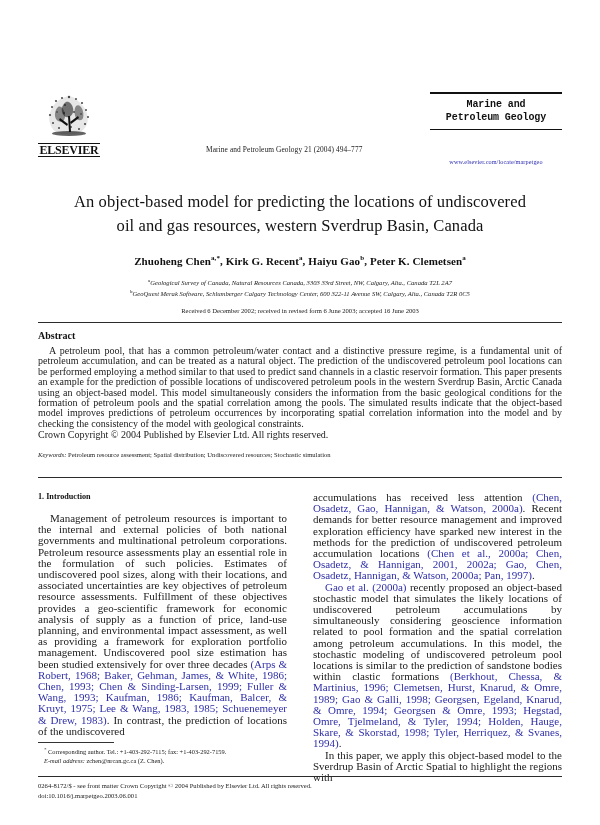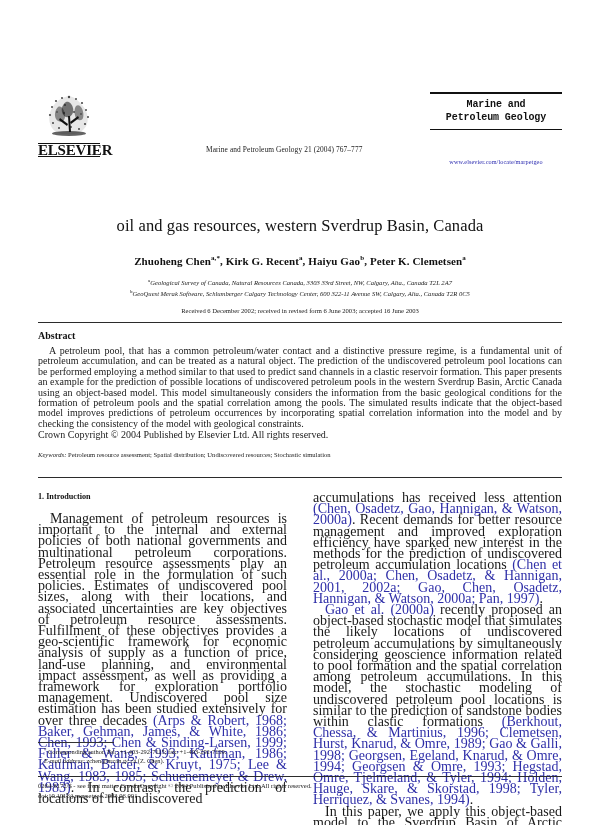--- a/index.html
+++ b/index.html
@@ -37,21 +37,21 @@
     top: 0;
     width: 64px;
   }
   .tree-mark {
     width: 62px;
     height: 50px;
     display: block;
   }
   .elsevier-word {
     font-family: "Liberation Serif", serif;
-    font-size: 15px;
+    font-size: 12px;
     font-weight: bold;
     letter-spacing: -0.2px;
     text-align: center;
     width: 62px;
     border-top: 1.6px solid #111;
     border-bottom: 1.6px solid #111;
     padding: 0.5px 0 0.5px 0;
     margin-top: 1px;
     line-height: 11px;
     color: #111;
@@ -204,21 +204,21 @@
   }
   .col-left { left: 0; }
   .col-right { left: 275px; }
   .col h3 {
     font-size: 8.2px;
     font-weight: bold;
     margin: 0 0 12px 0;
     color: #111;
   }
   .col p {
-    font-size: 14px;
+    font-size: 11px;
     line-height: 11.2px;
     text-align: justify;
     margin: 0;
     color: #1a1a1a;
   }
   .col p.indent {
     text-indent: 12px;
   }
   .cite {
     color: #2f2fa8;
@@ -302,35 +302,35 @@
               <circle cx="26" cy="21" r="0.9"></circle>
             <circle cx="33" cy="35" r="0.9"></circle>
               <circle cx="19" cy="20" r="0.8"></circle>
             <circle cx="43" cy="22" r="0.8"></circle>
           </g>
         </g>
       </svg>
       <div class="elsevier-word">ELSEVIER</div>
     </div>
 
-    <div class="journal-ref">Marine and Petroleum Geology 21 (2004) 767–777</div>
+    <div class="journal-ref">Marine and Petroleum Geology 21 (2004) 494–777</div>
 
     <div class="journal-box">
       <div class="rule-top"></div>
       <div class="journal-name">Marine and</div>
       <div class="journal-name">Petroleum Geology</div>
       <div class="rule-bottom"></div>
     </div>
 
     <div class="journal-url">www.elsevier.com/locate/marpetgeo</div>
   </div>
 
   <div class="title-block">
     <h1 class="paper-title">
-      <br>
+      <span>An object-based model for predicting the locations of undiscovered</span><br>
       <span>oil and gas resources, western Sverdrup Basin, Canada</span>
     </h1>
 
     <div class="authors"><span>Zhuoheng Chen</span><sup>a,*</sup>, <span>Kirk G. Recent</span><sup>a</sup>, <span>Haiyu Gao</span><sup>b</sup>, <span>Peter K. Clemetsen</span><sup>a</sup></div>
 
     <div class="affiliations">
       <div><sup>a</sup><span>Geological Survey of Canada, Natural Resources Canada, 3303 33rd Street, NW, Calgary, Alta., Canada T2L 2A7</span></div>
       <div><sup>b</sup><span>GeoQuest Merak Software, Schlumberger Calgary Technology Center, 600 322-11 Avenue SW, Calgary, Alta., Canada T2R 0C5</span></div>
     </div>
 
@@ -351,21 +351,21 @@
   <div class="body-cols">
 
     <div class="col col-left">
       <h3>1. Introduction</h3>
       <p class="indent"><span>Management of petroleum resources is important to the internal and external policies of both national governments and multinational petroleum corporations. Petroleum resource assessments play an essential role in the formulation of such policies. Estimates of undiscovered pool sizes, along with their locations, and associated uncertainties are key objectives of petroleum resource assessments. Fulfillment of these objectives provides a geo-scientific framework for economic analysis of supply as a function of price, land-use planning, and environmental impact assessment, as well as providing a framework for exploration portfolio management. Undiscovered pool size estimation has been studied extensively for over three decades </span><span class="cite">(Arps &amp; Robert, 1968; Baker, Gehman, James, &amp; White, 1986; Chen, 1993; Chen &amp; Sinding-Larsen, 1999; Fuller &amp; Wang, 1993; Kaufman, 1986; Kaufman, Balcer, &amp; Kruyt, 1975; Lee &amp; Wang, 1983, 1985; Schuenemeyer &amp; Drew, 1983)</span><span>. In contrast, the prediction of locations of the undiscovered</span></p>
     </div>
 
     <div class="col col-right">
       <p><span>accumulations has received less attention </span><span class="cite">(Chen, Osadetz, Gao, Hannigan, &amp; Watson, 2000a)</span><span>. Recent demands for better resource management and improved exploration efficiency have sparked new interest in the methods for the prediction of undiscovered petroleum accumulation locations </span><span class="cite">(Chen et al., 2000a; Chen, Osadetz, &amp; Hannigan, 2001, 2002a; Gao, Chen, Osadetz, Hannigan, &amp; Watson, 2000a; Pan, 1997)</span><span>.</span></p>
       <p class="indent"><span class="cite">Gao et al. (2000a)</span><span> recently proposed an object-based stochastic model that simulates the likely locations of undiscovered petroleum accumulations by simultaneously considering geoscience information related to pool formation and the spatial correlation among petroleum accumulations. In this model, the stochastic modeling of undiscovered petroleum pool locations is similar to the prediction of sandstone bodies within clastic formations </span><span class="cite">(Berkhout, Chessa, &amp; Martinius, 1996; Clemetsen, Hurst, Knarud, &amp; Omre, 1989; Gao &amp; Galli, 1998; Georgsen, Egeland, Knarud, &amp; Omre, 1994; Georgsen &amp; Omre, 1993; Hegstad, Omre, Tjelmeland, &amp; Tyler, 1994; Holden, Hauge, Skare, &amp; Skorstad, 1998; Tyler, Herriquez, &amp; Svanes, 1994)</span><span>.</span></p>
-      <p class="indent">In this paper, we apply this object-based model to the Sverdrup Basin of Arctic Canada to highlight the regions with</p>
+      <p class="indent">In this paper, we apply this object-based model to the Sverdrup Basin of Arctic Spatial to highlight the regions with</p>
     </div>
   </div>
 
   <div class="footnote">
     <div class="fn-rule"></div>
     <p><sup>*</sup> <span>Corresponding author. Tel.: +1-403-292-7115; fax: +1-403-292-7159.</span></p>
     <p><em>E-mail address:</em> <span>zchen@nrcan.gc.ca (Z. Chen).</span></p>
   </div>
 
   <div class="bottom-rule"></div>

